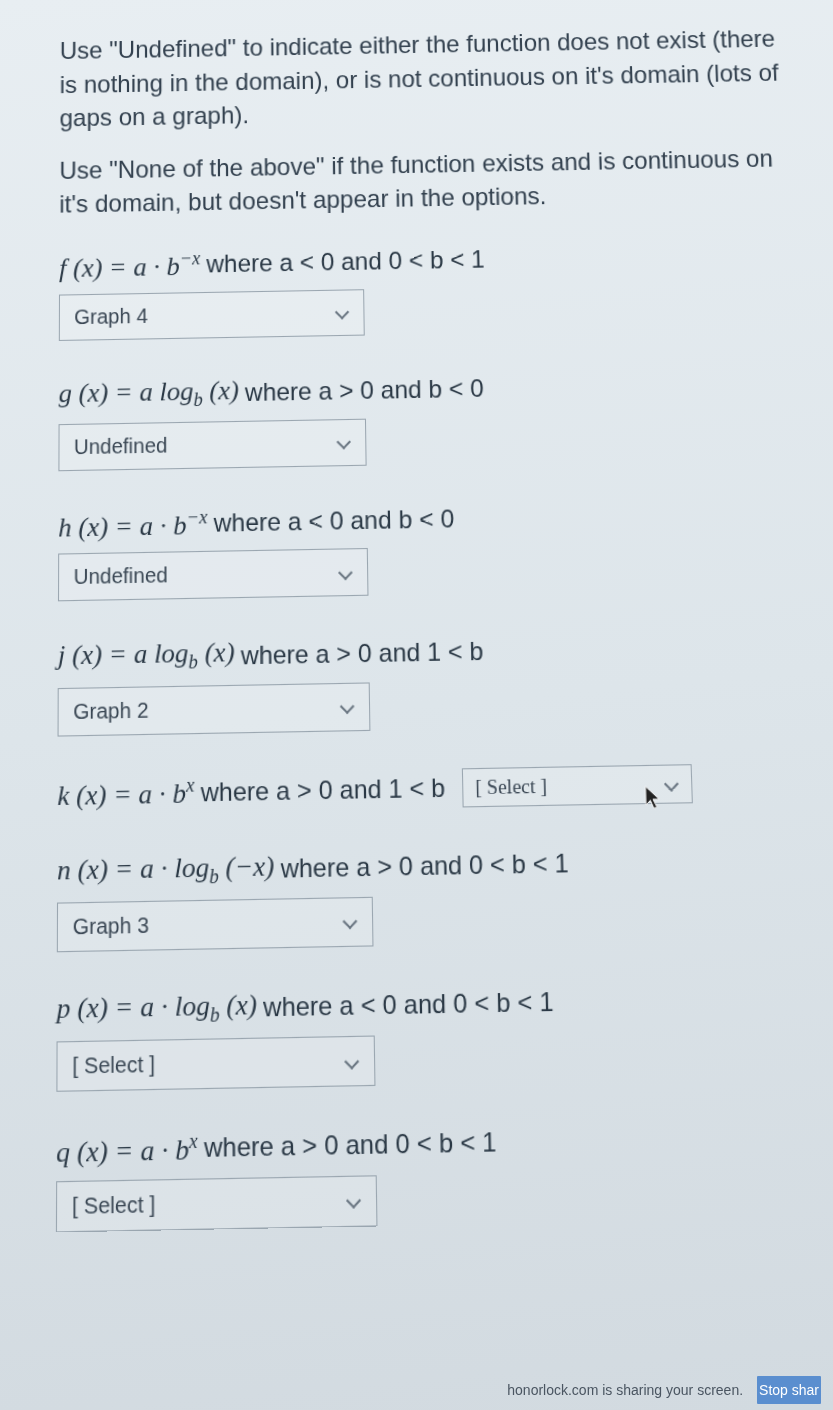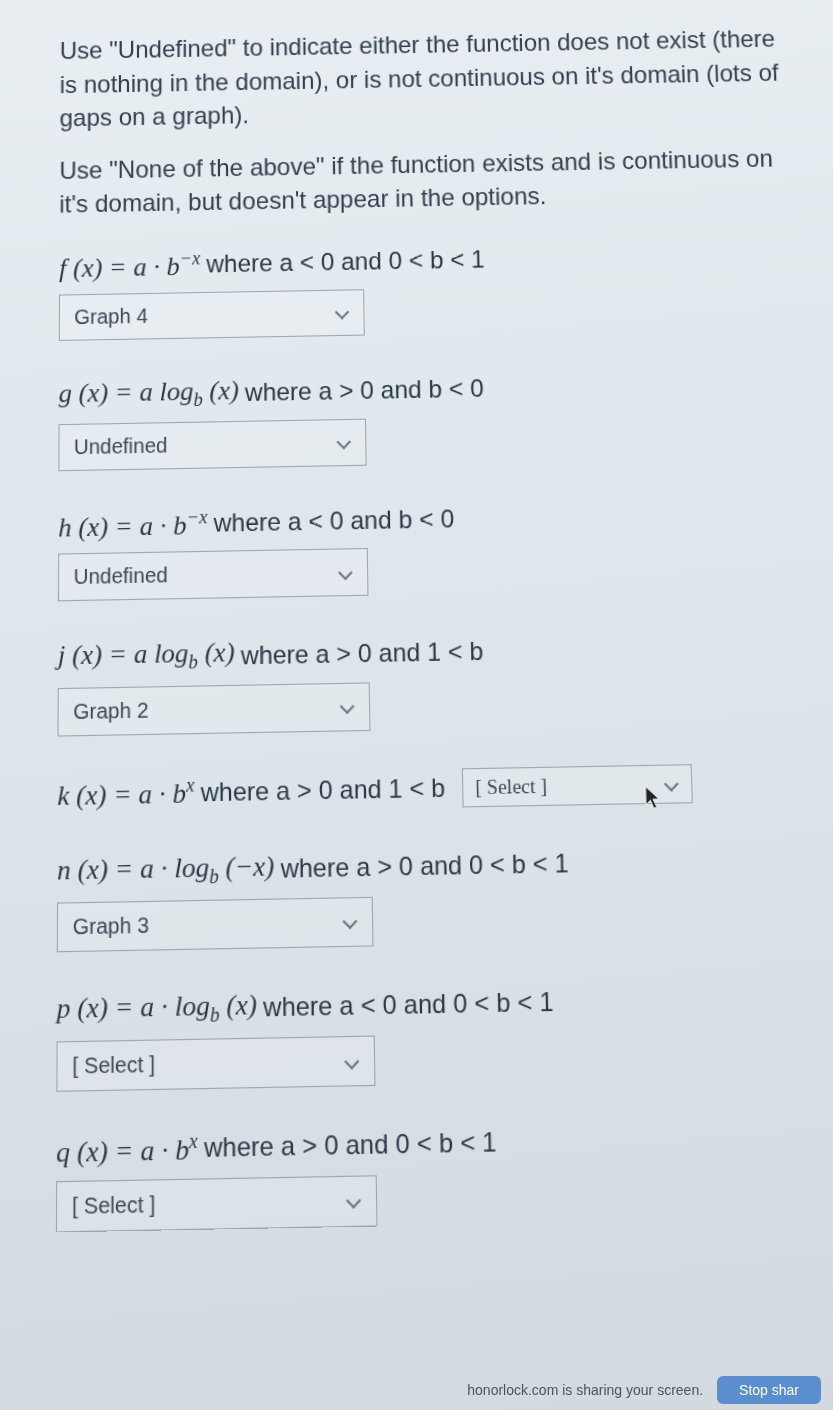--- a/index.html
+++ b/index.html
@@ -85,22 +85,22 @@
     display: flex;
     align-items: center;
     gap: 14px;
     font-size: 14px;
     color: #4a5561;
     justify-content: space-between;
   }
   .stop-btn {
     background: #5a8ecf;
     color: #fff;
-    padding: 6px 22px;
-    border-radius: 6px;
+    padding: 6px 2px;
+    border-radius: 1px;
     font-size: 14px;
   }
   sup { font-size: 0.7em; vertical-align: super; }
   sub { font-size: 0.7em; vertical-align: sub; }
 </style>
 </head>
 <body>
 
 <div class="page">
 

